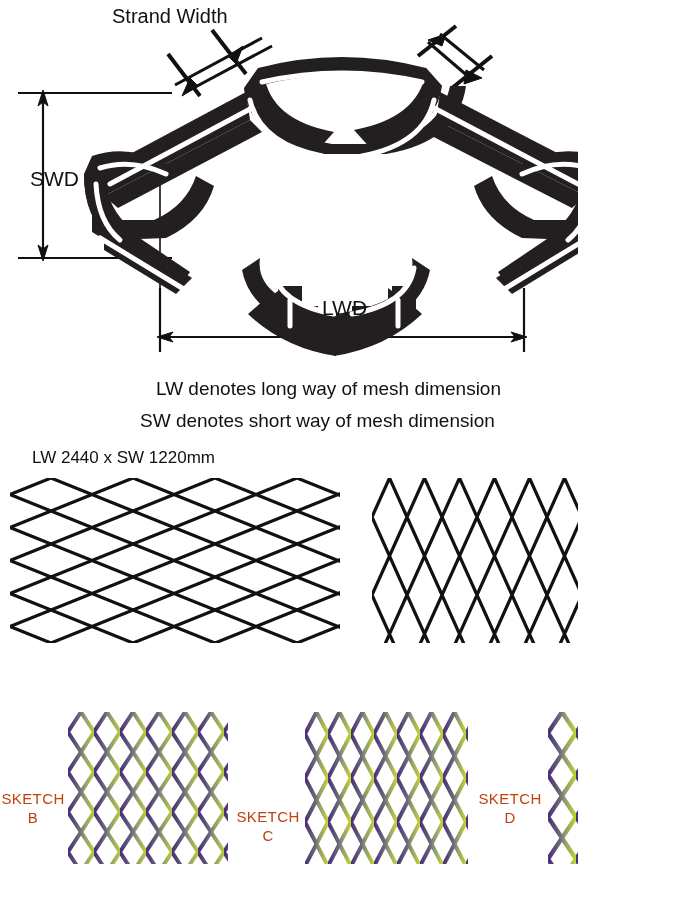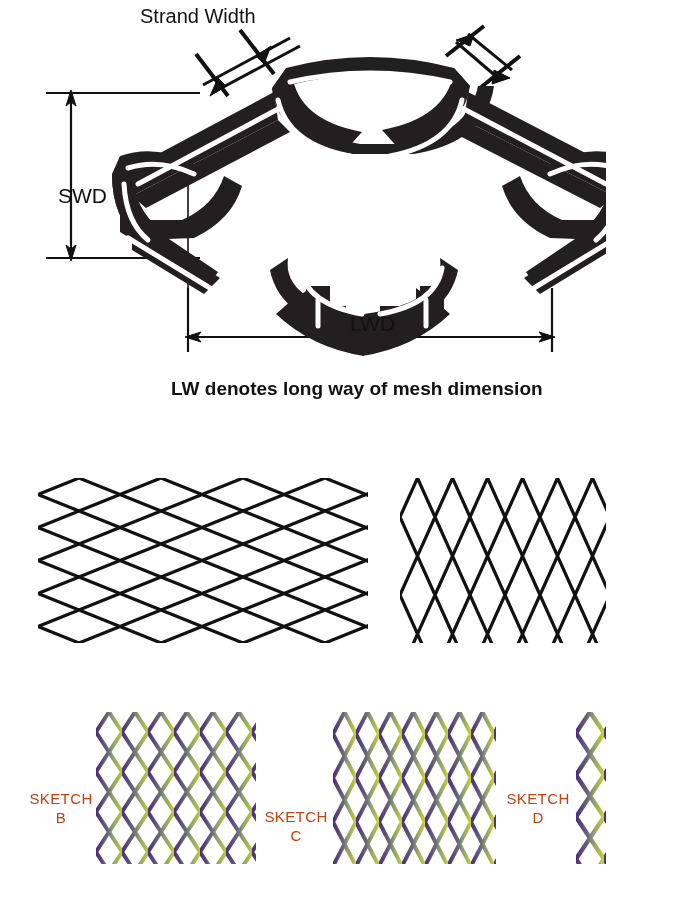--- a/index.html
+++ b/index.html
@@ -11,42 +11,41 @@
   body {
     font-family: "Liberation Sans", sans-serif;
     color: #111111;
   }
   #page {
     position: relative;
     width: 578px;
     height: 900px;
     background: #ffffff;
     overflow: hidden;
-    margin-left: 28px;
   }
 
   
   .lbl {
     position: absolute;
     white-space: nowrap;
     color: #111111;
     line-height: 1.05;
   }
   .lbl-strand-width  { left: 112px; top: 6px;  font-size: 20px; }
   .lbl-strand-thick  { left: 496px; top: 18px; font-size: 20px; }
-  .lbl-swd           { left: 30px;  top: 185px; font-size: 21px; font-weight: 400; text-align: center; }
-  .lbl-lwd           { left: 322px; top: 313px; font-size: 21px; }
+  .lbl-swd           { left: 30px;  top: 168px; font-size: 21px; font-weight: 400; text-align: center; }
+  .lbl-lwd           { left: 322px; top: 297px; font-size: 21px; }
 
   .note {
     position: absolute;
     font-size: 19px;
     color: #111111;
     white-space: nowrap;
   }
-  .note-lw { left: 143px; top: 378px; font-weight: bold; }
+  .note-lw { left: 156px; top: 378px; }
   .note-sw { left: 140px; top: 410px; }
 
   .dim-cap {
     position: absolute;
     font-size: 17px;
     color: #111111;
     white-space: nowrap;
   }
   .dim-cap-left  { left: 32px;  top: 448px; }
   .dim-cap-right { left: 420px; top: 448px; }
@@ -187,21 +186,23 @@
       <path d="M290,300 L290,326"></path>
       <path d="M398,300 L398,326"></path>
     </g>
   </svg>
 
   <div class="lbl lbl-strand-width">Strand Width</div>
   <div class="lbl lbl-swd">SWD</div>
   <div class="lbl lbl-lwd">LWD</div>
 
   <div class="note note-lw">LW denotes long way of mesh dimension</div>
-
+  <div class="note note-sw">SW denotes short way of mesh dimension</div>
+
+  <div class="dim-cap dim-cap-left">LW 2440 x  SW 1220mm</div>
 
   <svg id="mesh-left" class="canvas" width="330" height="165" viewBox="0 0 330 165">
     <defs>
       <pattern id="pat-wide" width="82" height="33" patternUnits="userSpaceOnUse">
         <path d="M0,16.5 L41,0 L82,16.5 L41,33 Z" fill="none" stroke="#111" stroke-width="3.2"></path>
       </pattern>
     </defs>
     <rect x="0" y="0" width="330" height="165" fill="url(#pat-wide)"></rect>
   </svg>
 

